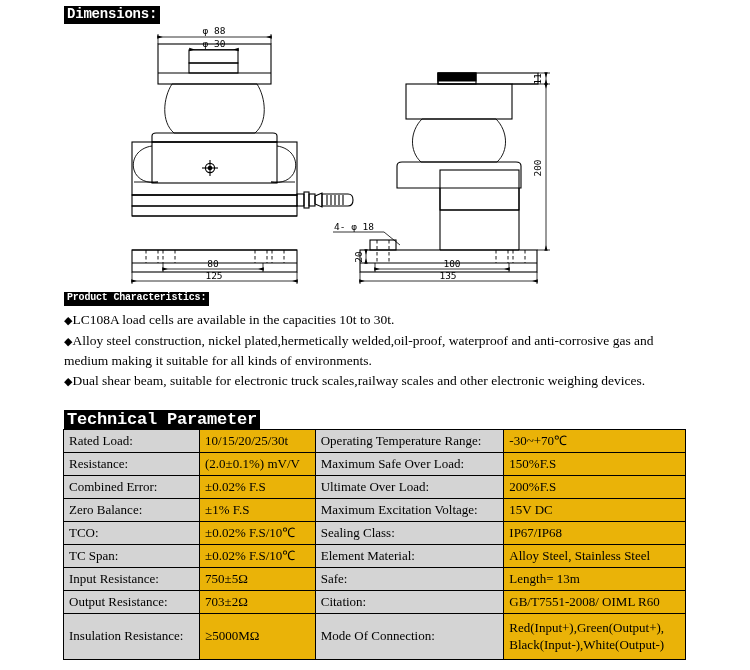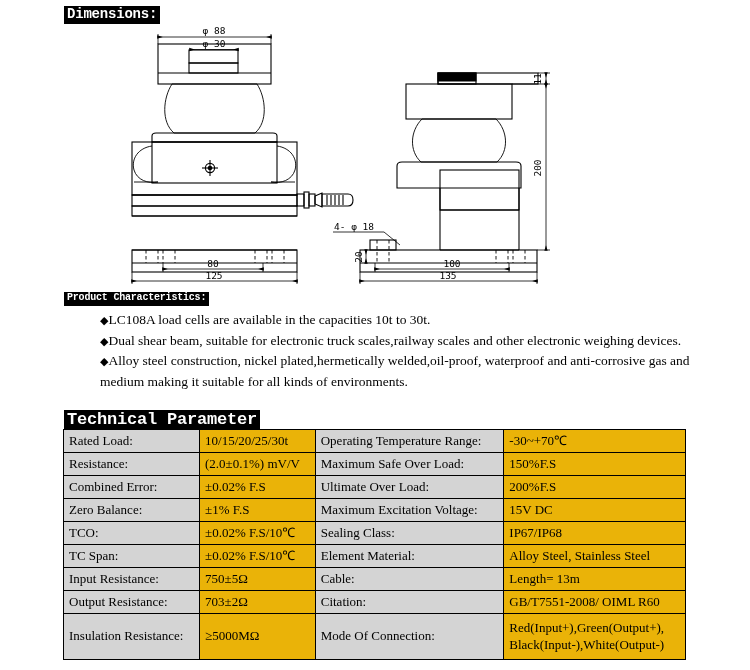--- a/index.html
+++ b/index.html
@@ -40,21 +40,20 @@
   }
   #drawing-area svg { display: block; }
 
   
   #product-list {
     position: absolute;
     left: 64px; top: 310px;
     width: 625px;
     font-size: 13.5px;
     line-height: 19.5px;
-    margin-left: 36px;
   }
   .pc-item {
     display: block;
     text-indent: 0;
     margin: 0;
     padding: 0;
   }
   .pc-bullet { font-size: 11px; letter-spacing: 0; }
 
   
@@ -274,24 +273,24 @@
     </g>
   </g>
 </svg>
 </div>
 
 <div id="product-list">
   <div class="pc-item">
     <span class="pc-bullet">◆</span><span>LC108A load cells are available in the capacities 10t to 30t.</span>
   </div>
   <div class="pc-item">
-    <span class="pc-bullet">◆</span><span>Dual shear beam, suitable for electronic truck scales,railway scales and other electronic weighing devices.</span>
+    <span class="pc-bullet">◆</span><span>Alloy steel construction, nickel plated,hermetically welded,oil-proof, waterproof and anti-corrosive gas and medium making it suitable for all kinds of environments.</span>
   </div>
   <div class="pc-item">
-    <span class="pc-bullet">◆</span><span>Alloy steel construction, nickel plated,hermetically welded,oil-proof, waterproof and anti-corrosive gas and medium making it suitable for all kinds of environments.</span>
+    <span class="pc-bullet">◆</span><span>Dual shear beam, suitable for electronic truck scales,railway scales and other electronic weighing devices.</span>
   </div>
 </div>
 
 <table id="tech-table">
   <tbody>
     <tr>
       <td class="lbl c1">Rated Load:</td>
       <td class="val c2">10/15/20/25/30t</td>
       <td class="lbl c3">Operating Temperature Range:</td>
       <td class="val c4">-30~+70℃</td>
@@ -322,21 +321,21 @@
     </tr>
     <tr>
       <td class="lbl c1">TC Span:</td>
       <td class="val c2">±0.02% F.S/10℃</td>
       <td class="lbl c3">Element Material:</td>
       <td class="val c4">Alloy Steel, Stainless Steel</td>
     </tr>
     <tr>
       <td class="lbl c1">Input Resistance:</td>
       <td class="val c2">750±5Ω</td>
-      <td class="lbl c3">Cable:</td>
+      <td class="lbl c3">Safe:</td>
       <td class="val c4">Length= 13m</td>
     </tr>
     <tr>
       <td class="lbl c1">Output Resistance:</td>
       <td class="val c2">703±2Ω</td>
       <td class="lbl c3">Citation:</td>
       <td class="val c4">GB/T7551-2008/ OIML R60</td>
     </tr>
     <tr class="tall">
       <td class="lbl c1">Insulation Resistance:</td>

